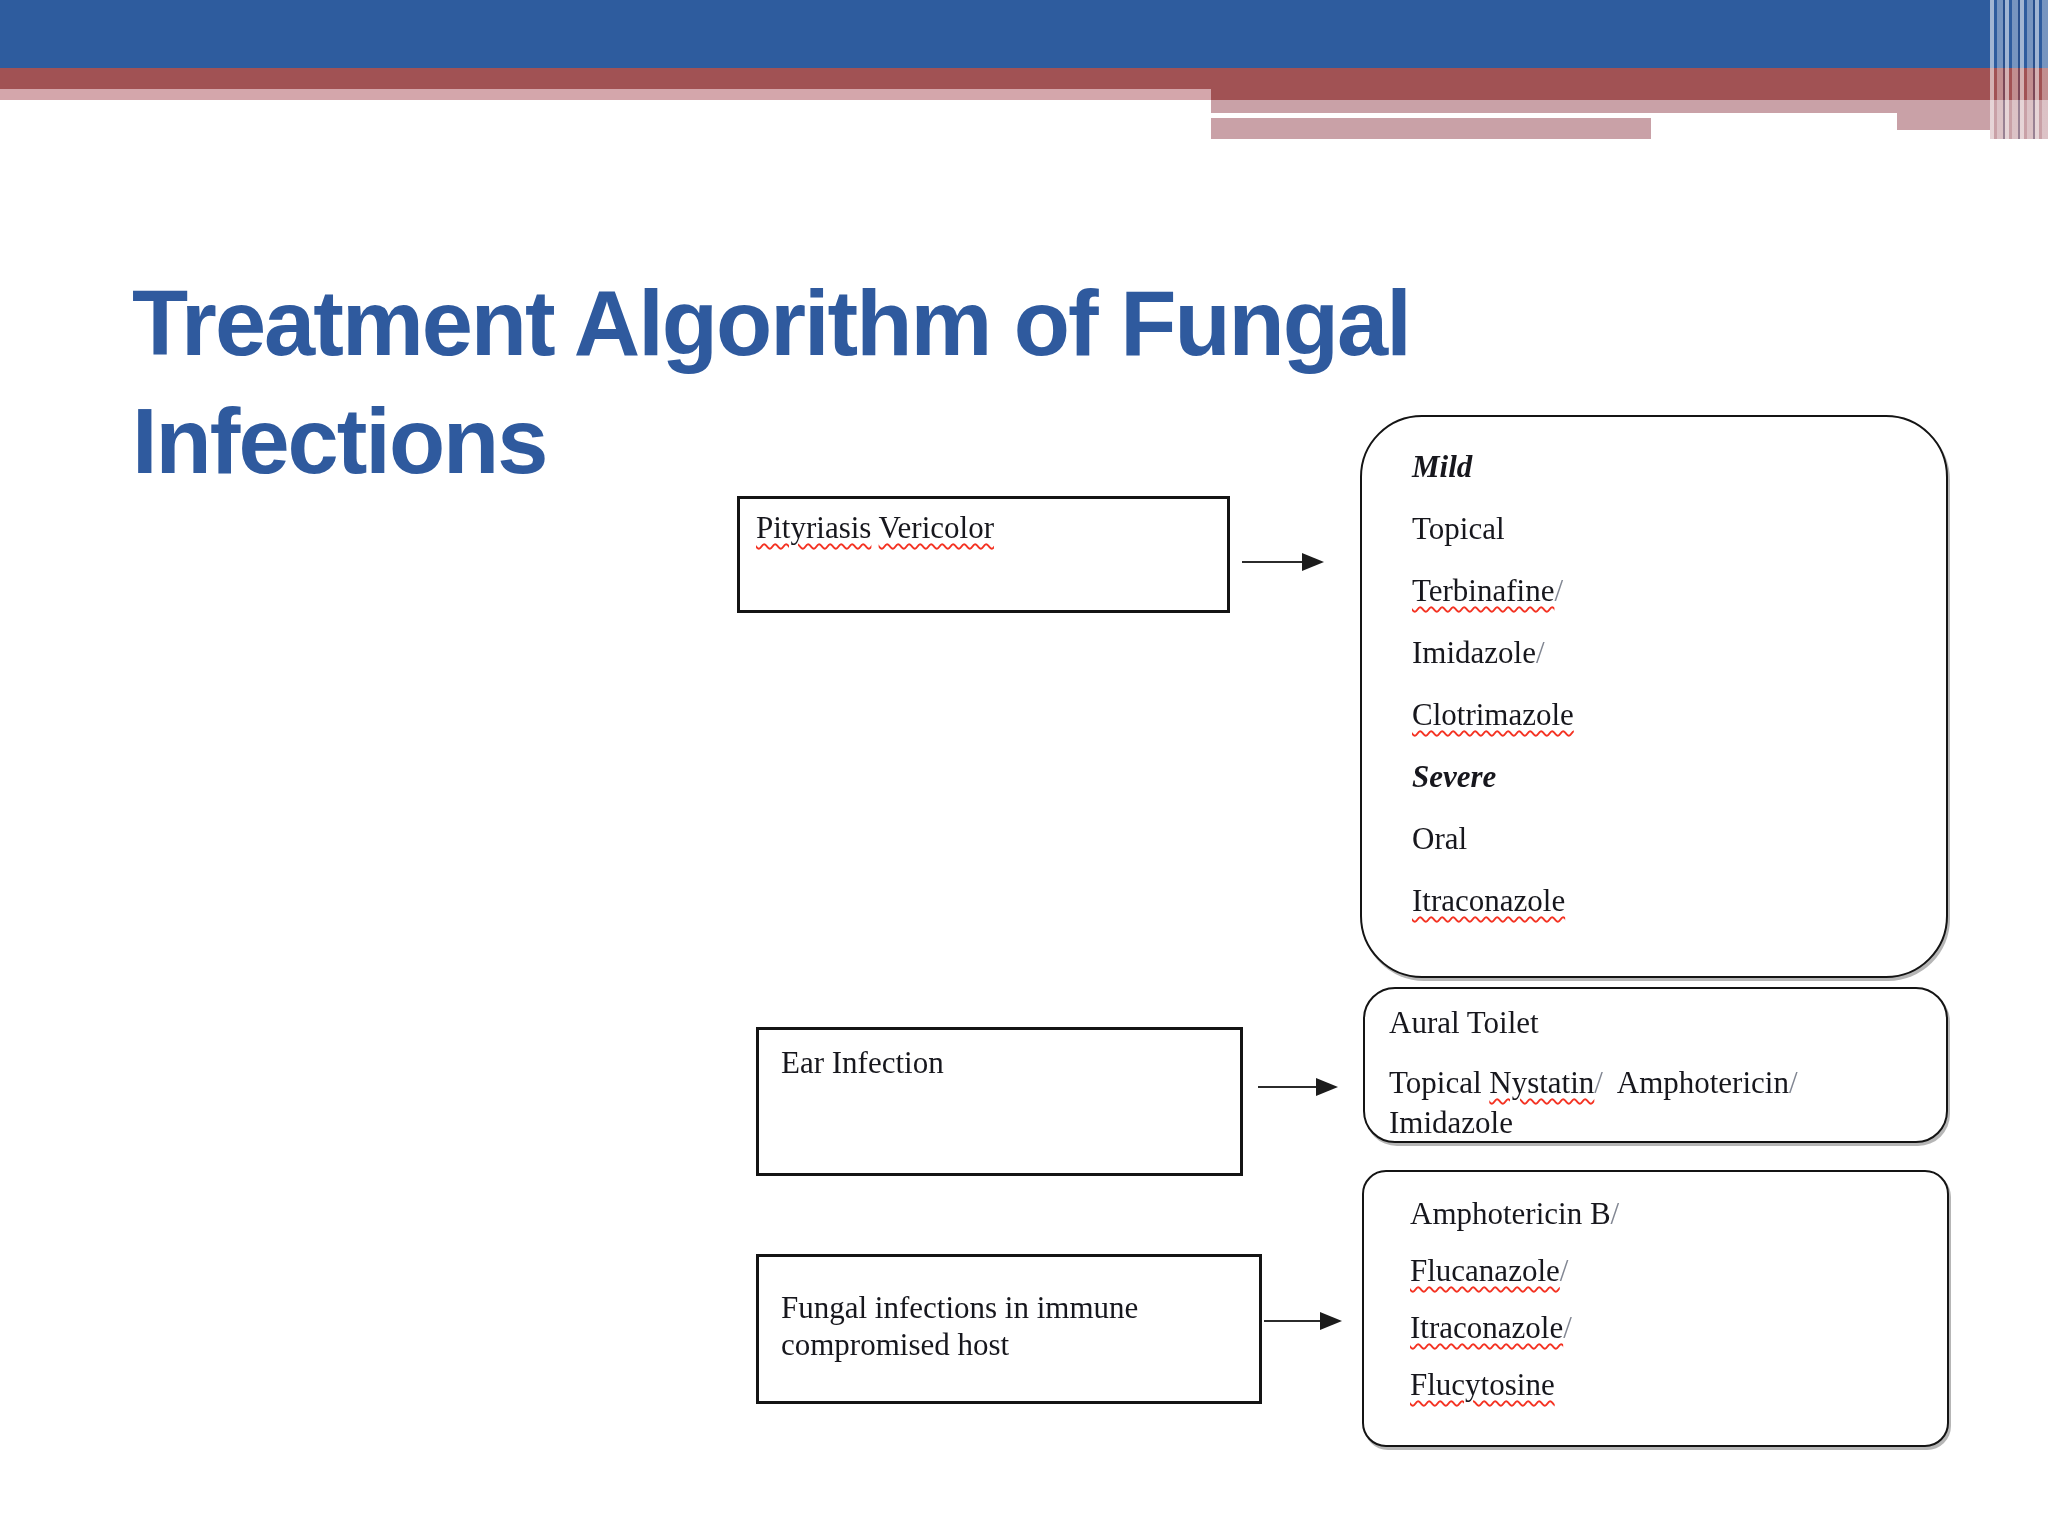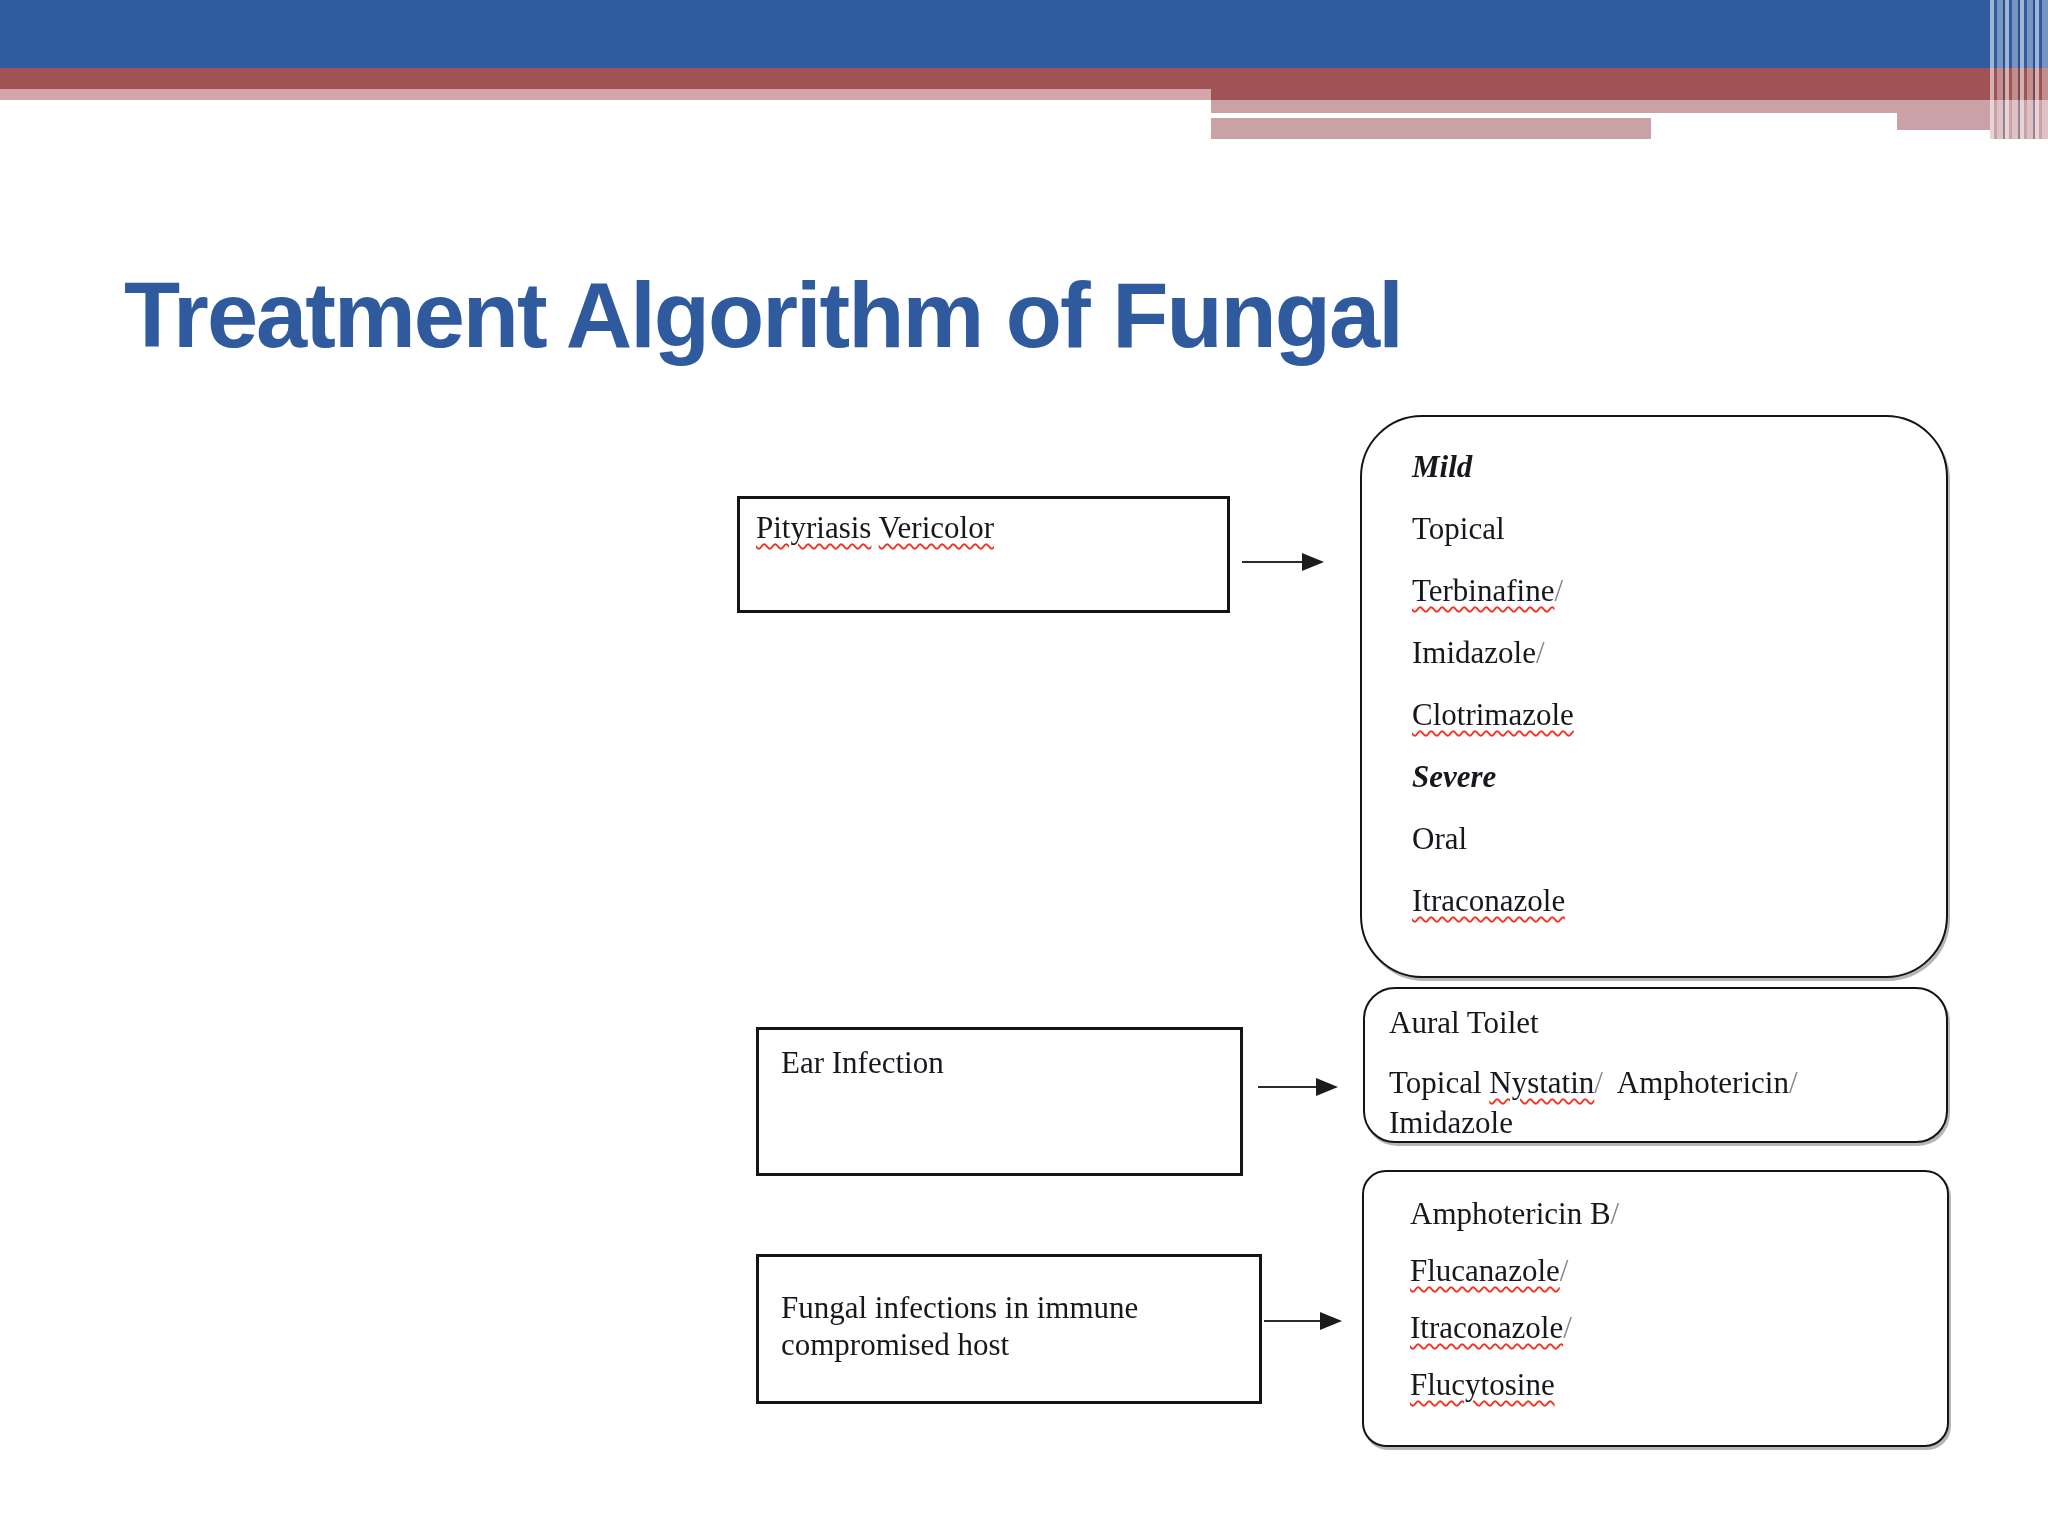--- a/index.html
+++ b/index.html
@@ -66,22 +66,23 @@
 
   <div class="abs bar-blue"></div>
   <div class="abs bar-maroon"></div>
   <div class="abs pink-left"></div>
   <div class="abs maroon-ext"></div>
   <div class="abs pink-r1"></div>
   <div class="abs pink-r1b"></div>
   <div class="abs pink-r2"></div>
   <div class="abs stripes"></div>
 
-  <h1 class="abs title" style="margin:4px">
+  <h1 class="abs title" style="margin:12px">
     <span>Treatment Algorithm of Fungal</span>
+    <span>Infections</span>
   </h1>
 
   <div class="abs cbox box1">
     <p class="t-line" style="margin:0"><span class="sq">Pityriasis</span><span> </span><span class="sq">Vericolor</span></p>
   </div>
 
   <div class="abs cbox box2">
     <p class="t-line" style="margin:0">Ear Infection</p>
   </div>
 

